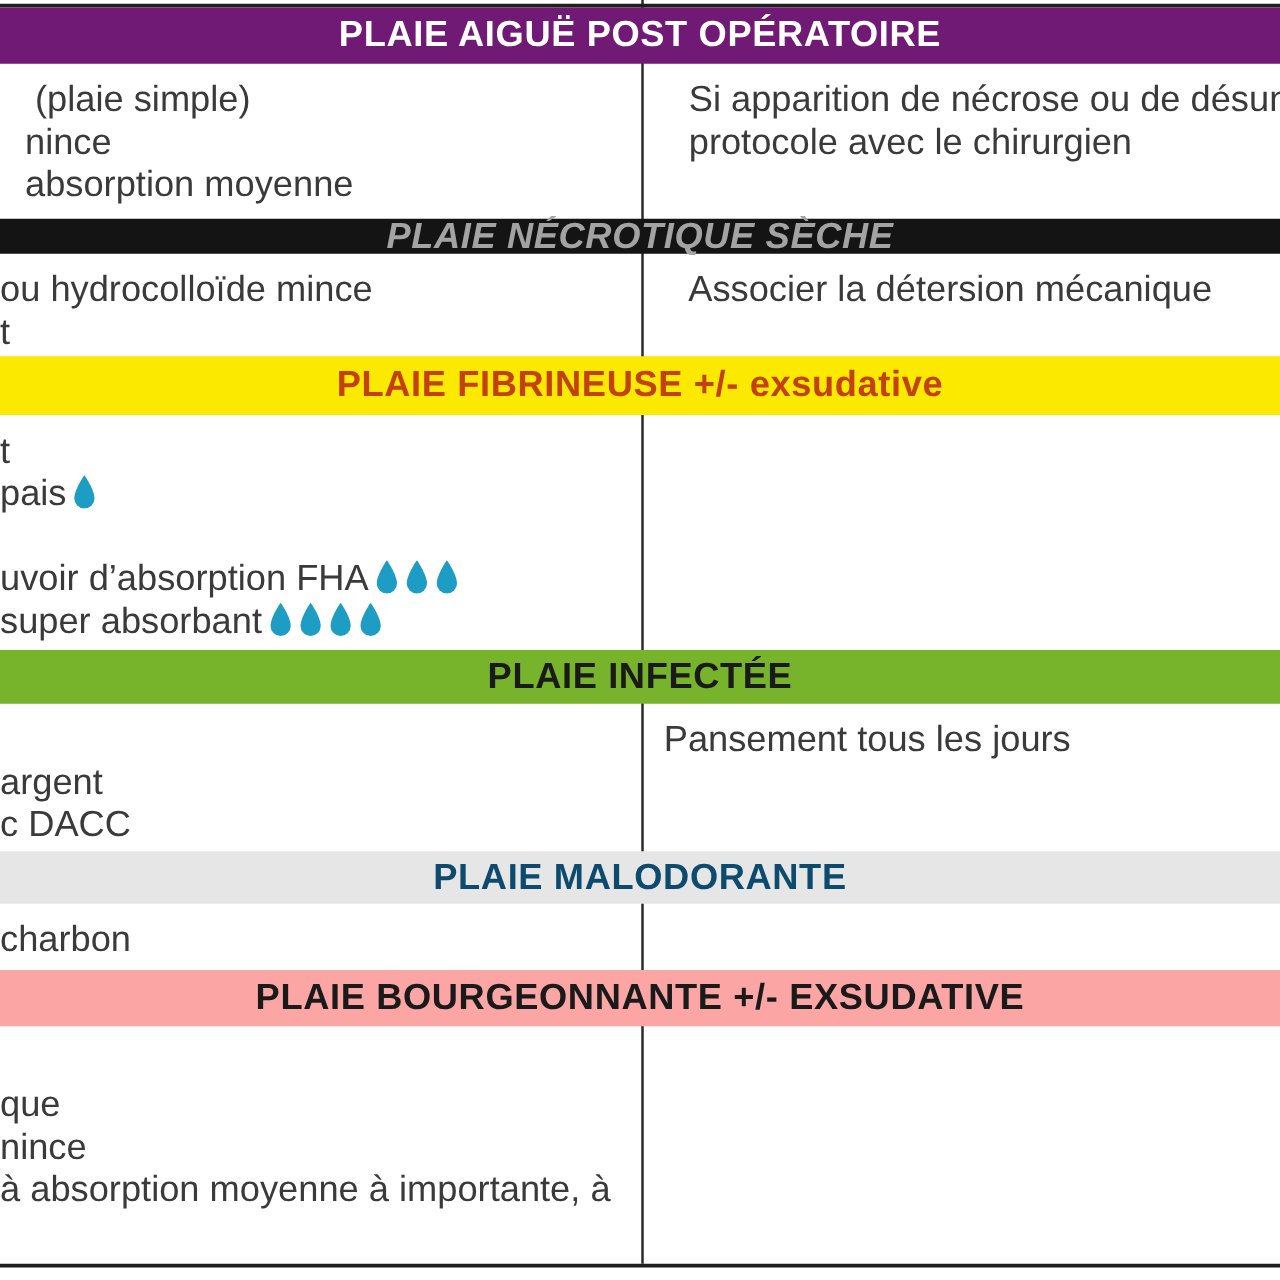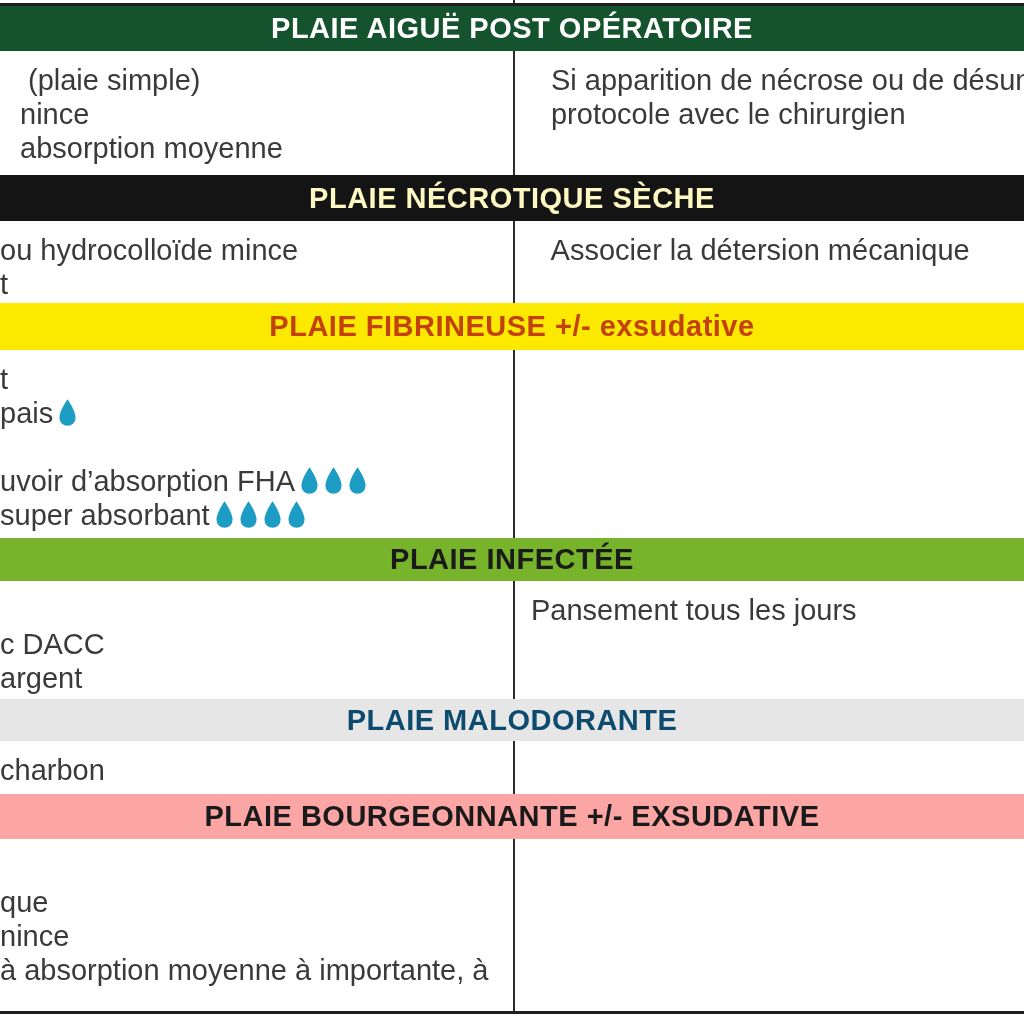--- a/index.html
+++ b/index.html
@@ -43,35 +43,35 @@
   }
   .drop svg{display:block;width:19px;height:27px;}
 </style>
 </head>
 <body>
 
 <div class="page">
   <div class="divider"></div>
   <div class="hline top"></div>
   <div class="stack" id="stack">
-      <div class="band" style="height: 45px; background: #14532d; color: rgb(255, 255, 255);">
+      <div class="band" style="height: 45px; background: #701a75; color: rgb(255, 255, 255);">
         <span>PLAIE AIGUË POST OPÉRATOIRE</span>
       </div>
       <div class="row" style="height: 124px; padding-left: 20px;">
         <div class="col left">
           <div class="line" style="padding-left: 8px;"><span>(plaie simple)</span></div>
           <div class="line"><span>nince</span></div>
           <div class="line"><span>absorption moyenne</span></div>
         </div>
         <div class="col right">
           <div class="line"><span>Si apparition de nécrose ou de désunion</span></div>
           <div class="line"><span>protocole avec le chirurgien</span></div>
         </div>
       </div>
-      <div class="band" style="height: 46px; background: rgb(20, 20, 20); color: #fef9c3;">
+      <div class="band" style="height: 28px; background: rgb(20, 20, 20); color: #a3a3a3; font-style: italic;">
         <span>PLAIE NÉCROTIQUE SÈCHE</span>
       </div>
       <div class="row" style="height: 82px; gap: 40px;">
         <div class="col left">
           <div class="line"><span>ou hydrocolloïde mince</span></div>
           <div class="line"><span>t</span></div>
         </div>
         <div class="col right">
           <div class="line"><span>Associer la détersion mécanique</span></div>
         </div>
@@ -104,22 +104,22 @@
               </svg></span></div>
         </div>
         <div class="col right"></div>
       </div>
       <div class="band" style="height: 43px; background: rgb(119, 179, 43); color: rgb(26, 26, 26);">
         <span>PLAIE INFECTÉE</span>
       </div>
       <div class="row" style="height: 118px;">
         <div class="col left">
           <div class="line"><span></span></div>
+          <div class="line"><span>argent</span></div>
           <div class="line"><span>c DACC</span></div>
-          <div class="line"><span>argent</span></div>
         </div>
         <div class="col right">
           <div class="line"><span>Pansement tous les jours</span></div>
         </div>
       </div>
       <div class="band" style="height: 42px; background: rgb(231, 230, 230); color: #0c4a6e;">
         <span>PLAIE MALODORANTE</span>
       </div>
       <div class="row" style="height: 53px;">
         <div class="col left">

